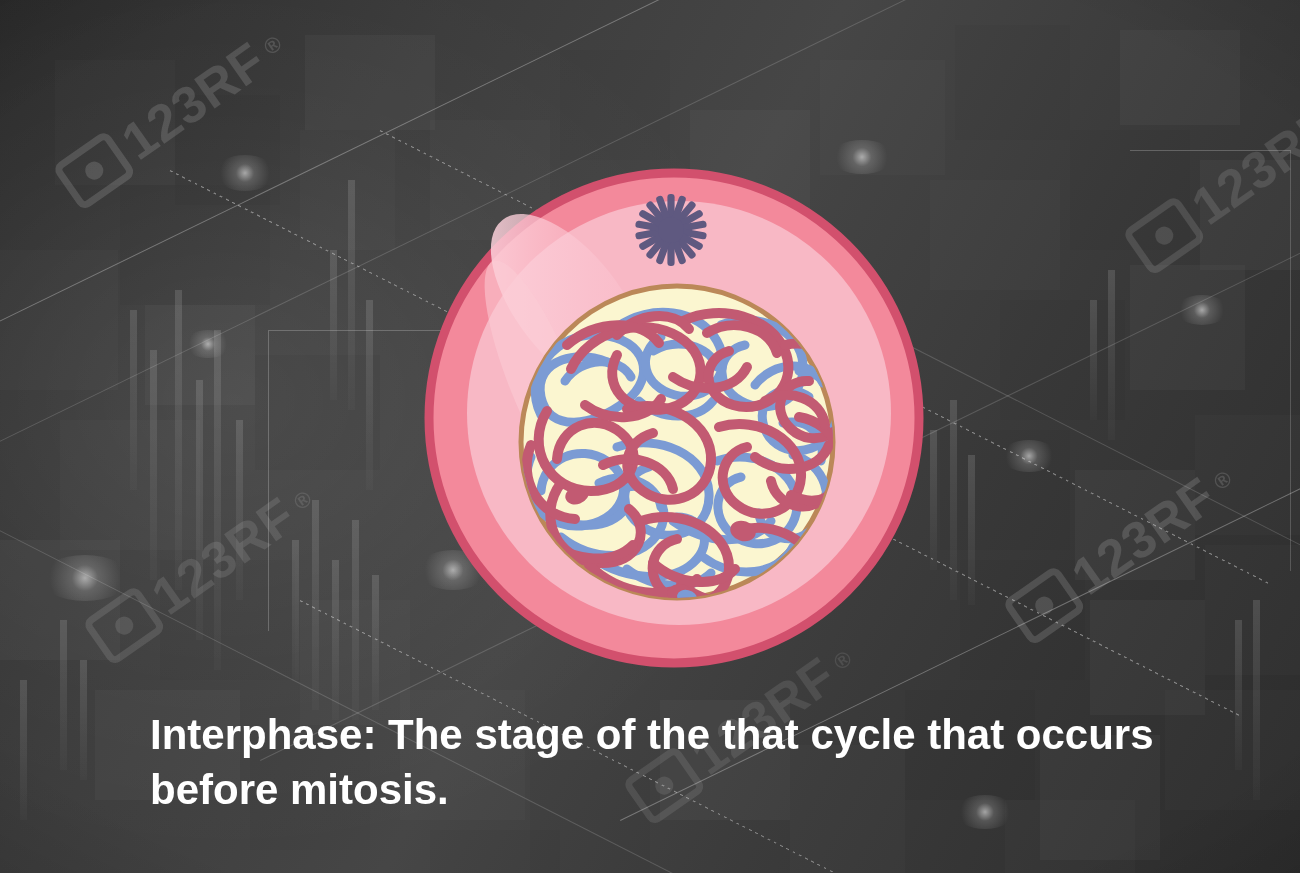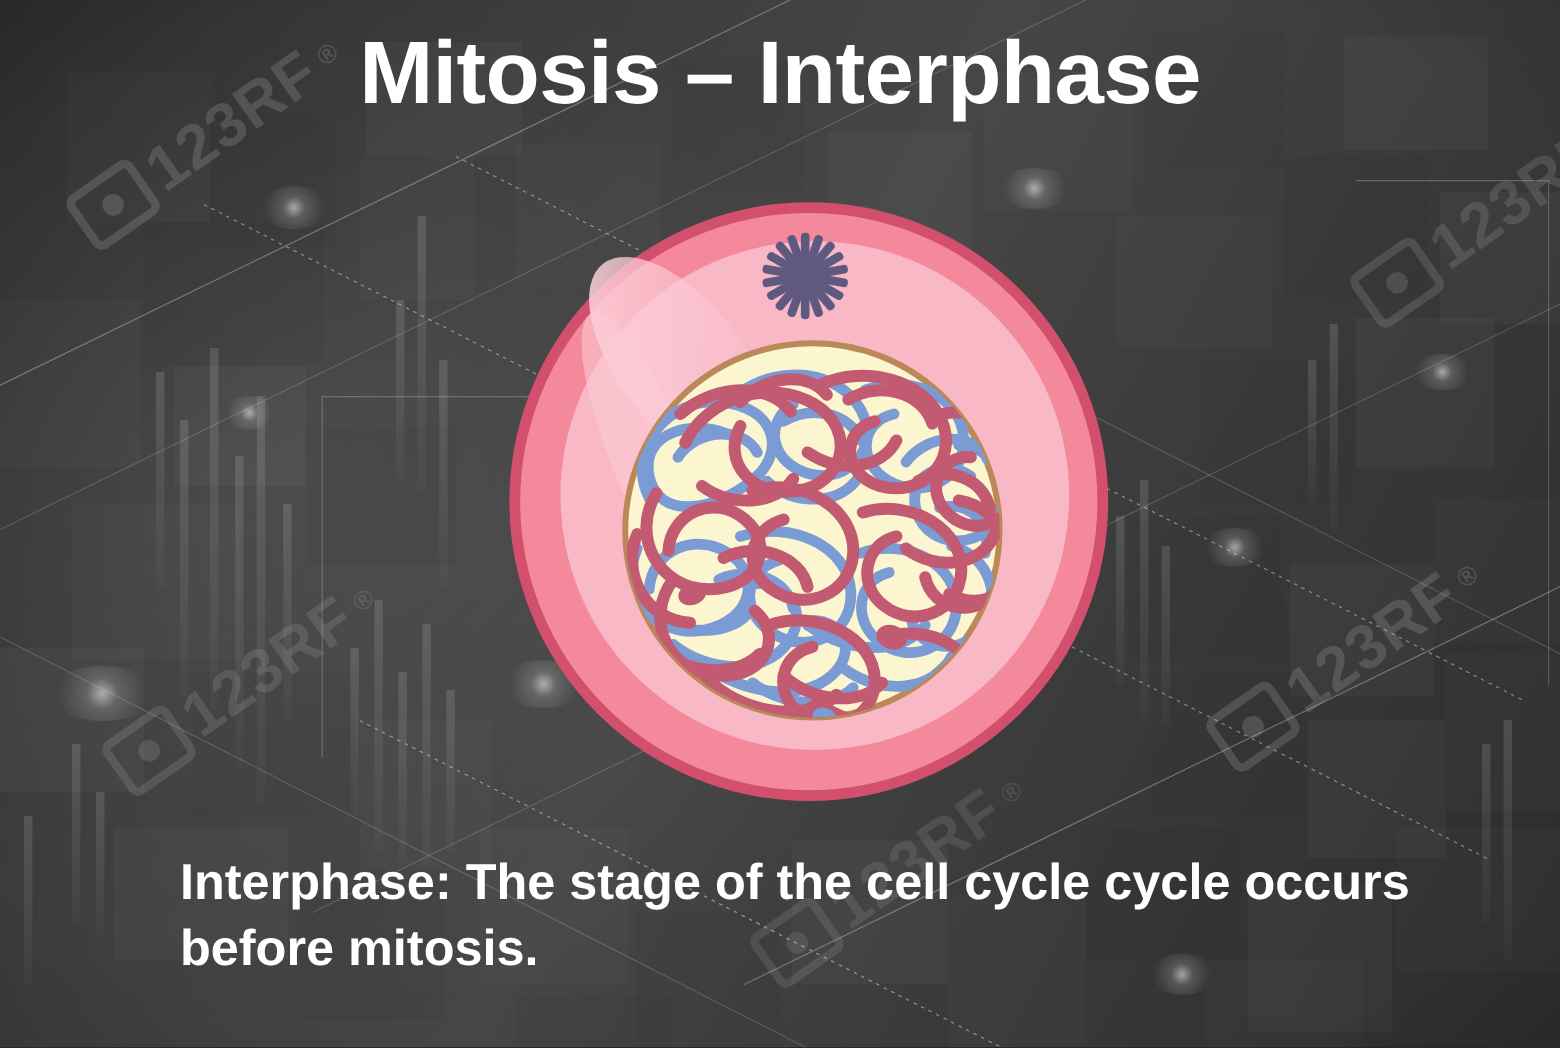--- a/index.html
+++ b/index.html
@@ -379,17 +379,16 @@
           <ellipse cx="322" cy="366" rx="13" ry="10" transform="rotate(18 322 366)"></ellipse>
           <ellipse cx="258" cy="428" rx="12" ry="9" transform="rotate(-8 258 428)"></ellipse>
         </g>
         <g fill="#7b9bd4" stroke="none">
           <ellipse cx="266" cy="432" rx="10" ry="7" transform="rotate(12 266 432)"></ellipse>
         </g>
       </g>
     </svg>
   </div>
 
-  <div class="title">Mitosis – Interphase</div>
-
-  <div class="caption">Interphase: The stage of the cell cycle cycle occurs before mitosis.</div>
+
+  <div class="caption">Interphase: The stage of the that cycle that occurs before mitosis.</div>
 
 </div>
 
 </body></html>

